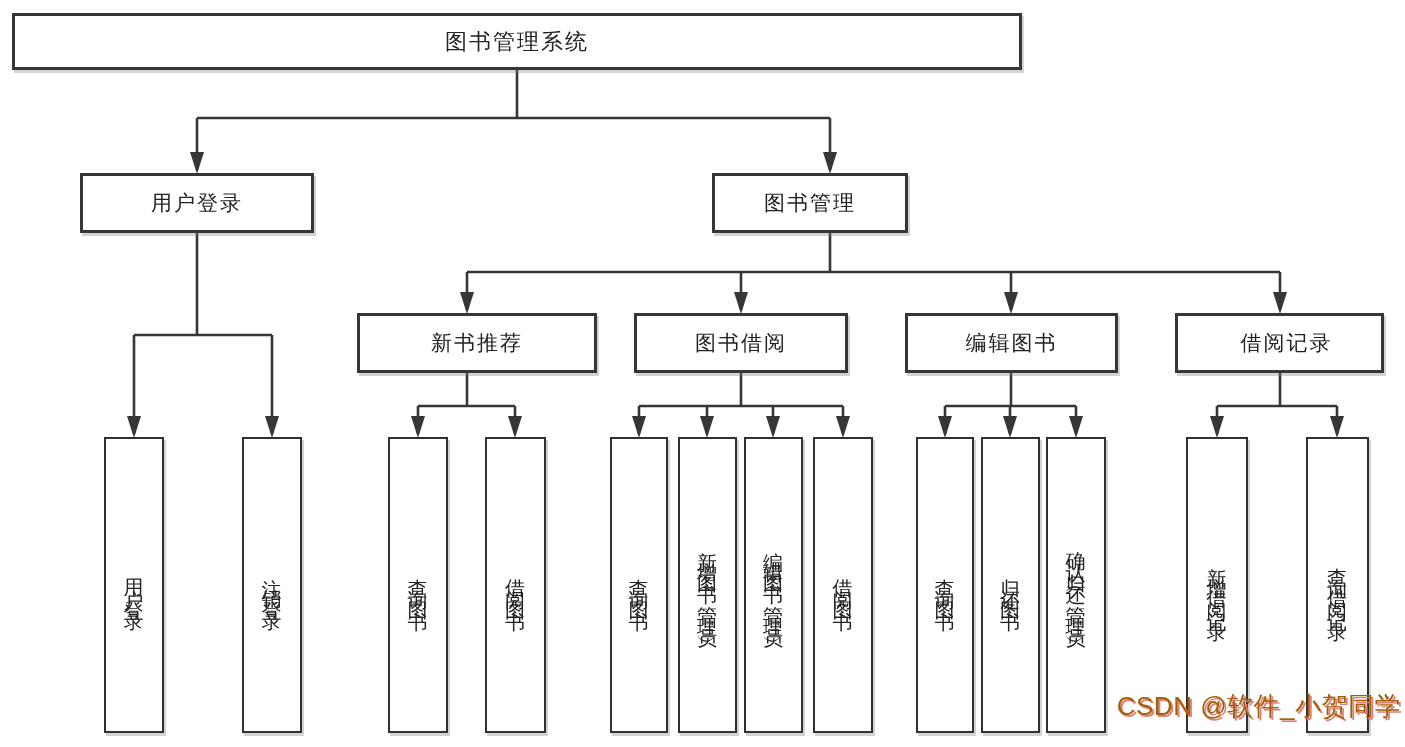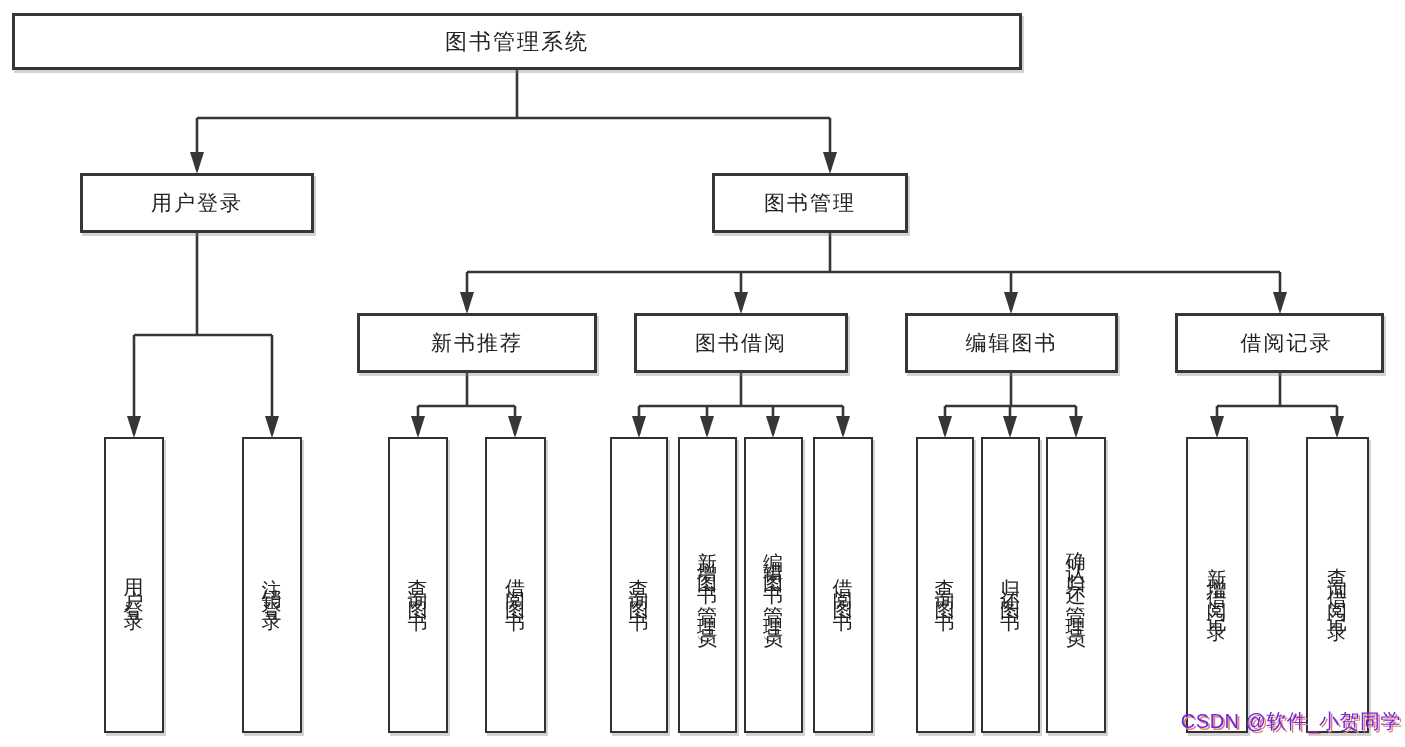--- a/index.html
+++ b/index.html
@@ -44,23 +44,23 @@
     text-orientation: mixed;
     font-size: 20px;
     line-height: 1;
     letter-spacing: 11px;
     color: #222222;
     white-space: nowrap;
   }
   .watermark {
     position: absolute;
     right: 4px;
-    bottom: 12px;
-    font-size: 20px;
-    color: #6d28d9;
+    bottom: 23px;
+    font-size: 26px;
+    color: #a16207;
     text-shadow: 2px 2px 0 #e57f7f;
     z-index: 5;
     letter-spacing: 0.5px;
   }
 </style>
 </head>
 <body>
 
 <div id="stage">
 

